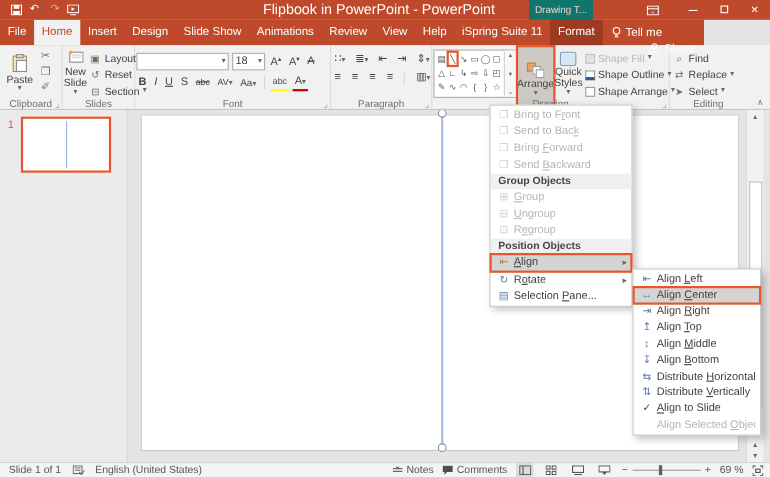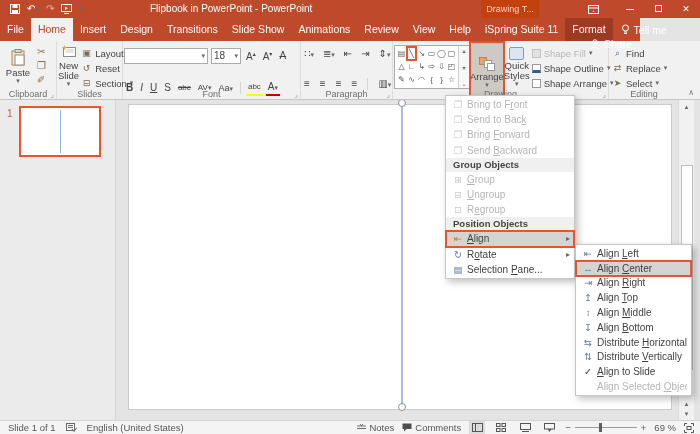--- a/index.html
+++ b/index.html
@@ -4,22 +4,22 @@
 <style>
 *{margin:0;padding:0;box-sizing:border-box;font-family:"Liberation Sans","DejaVu Sans",sans-serif;}
 html,body{width:700px;height:434px;}
 body{position:relative;overflow:hidden;background:#e4e4e4;font-size:11px;color:#444;}
 u{text-decoration:underline;}
 
 .titlebar{position:absolute;left:0;top:0;width:700px;height:18px;background:#be4a2b;display:flex;align-items:center;z-index:30;}
 .qat{display:flex;align-items:center;gap:7px;margin-left:10px;color:#fff;font-size:10px;}
 .qat span{line-height:18px;cursor:default;}
 .qat .dim{opacity:.55;}
-.win-title{position:absolute;left:150px;width:300px;text-align:left;color:#fff;font-size:10px;line-height:18px;white-space:nowrap;}
-.ctxgroup{position:absolute;left:481px;top:0;width:58px;height:18px;background:#c2410c;color:#f3d3c6;font-size:9px;display:flex;align-items:center;justify-content:center;white-space:nowrap;overflow:hidden;}
+.win-title{position:absolute;left:150px;width:300px;text-align:right;color:#fff;font-size:13px;line-height:18px;white-space:nowrap;}
+.ctxgroup{position:absolute;left:481px;top:0;width:58px;height:18px;background:#0f766e;color:#f3d3c6;font-size:9px;display:flex;align-items:center;justify-content:center;white-space:nowrap;overflow:hidden;}
 .winbtns{position:absolute;right:0;top:0;height:18px;display:flex;align-items:center;color:#fff;}
 .winbtns .wb{width:28px;text-align:center;font-size:9px;line-height:18px;}
 .wb .maxbox{display:inline-block;width:7px;height:7px;border:1px solid #fff;}
 .wb .minbar{display:inline-block;width:8px;height:1px;background:#fff;vertical-align:middle;}
 
 .tabrow{position:absolute;left:0;top:18px;width:640px;height:23px;background:#be4a2b;display:flex;align-items:stretch;z-index:29;}
 .tab{padding:0 7px;line-height:23px;color:#fff;font-size:10.5px;white-space:nowrap;cursor:default;}
 .tab.active{background:#f1f1f1;color:#bf4729;}
 .tab.ctx{background:#9c3b21;}
 .tellme{display:flex;align-items:center;gap:4px;color:#fff;padding:0 8px;font-size:10.5px;white-space:nowrap;}
@@ -34,21 +34,21 @@
 .dd{font-size:7px;color:#666;line-height:6px;}
 .mini-col{display:flex;flex-direction:column;justify-content:flex-start;gap:2px;padding-top:3px;}
 .mini-col .ic{font-size:10px;color:#8a6f4e;line-height:12px;text-align:left;padding:0 2px;}
 .stack-col{display:flex;flex-direction:column;gap:1px;padding-top:3px;}
 .stackbtn{display:flex;align-items:center;gap:3px;font-size:9.5px;color:#444;height:14px;white-space:nowrap;padding:0 2px;}
 .stackbtn .sic{font-size:9px;color:#7a6a50;width:11px;text-align:center;}
 .stackbtn.dis, .stackbtn.dis .sic{color:#b7b7b7;}
 .chip{display:inline-block;width:9px;height:9px;border:1px solid #9a9a9a;background:#fff;}
 .chip.outline{border-bottom:3px solid #2e5e8c;}
 .chip.gray{background:#e2e2e2;border-color:#c2c2c2;}
-.fontcol{display:flex;flex-direction:column;gap:16px;padding-top:4px;}
+.fontcol{display:flex;flex-direction:column;gap:3px;padding-top:4px;}
 .frow{display:flex;align-items:center;gap:3px;}
 .combo{height:16px;border:1px solid #ababab;background:#fff;display:flex;align-items:center;font-size:10px;padding:0 2px;color:#444;}
 .combo .dd{margin-left:auto;}
 .fbtn{font-size:10px;color:#444;padding:0 2px;line-height:14px;cursor:default;white-space:nowrap;}
 .fbtn.b{font-weight:bold;}
 .fbtn.i{font-style:italic;}
 .fbtn.u{text-decoration:underline;}
 .fbtn.st{text-decoration:line-through;}
 .fcolor{border-bottom:2px solid #c00000;}
 .fhigh{border-bottom:2px solid #ffff00;}
@@ -143,21 +143,20 @@
     <span class="wb"><span class="maxbox"></span></span>
     <span class="wb">✕</span>
   </div>
 </div>
 
 <div class="tabrow">
   <span class="tab">File</span>
   <span class="tab active">Home</span>
   <span class="tab">Insert</span>
   <span class="tab">Design</span>
-  <span class="tab">Transitions</span>
   <span class="tab">Slide Show</span>
   <span class="tab">Animations</span>
   <span class="tab">Review</span>
   <span class="tab">View</span>
   <span class="tab">Help</span>
   <span class="tab">iSpring Suite 11</span>
   <span class="tab ctx">Format</span>
   <span class="tellme">
     <span>
         <svg width="9" height="12" viewBox="0 0 9 12">

